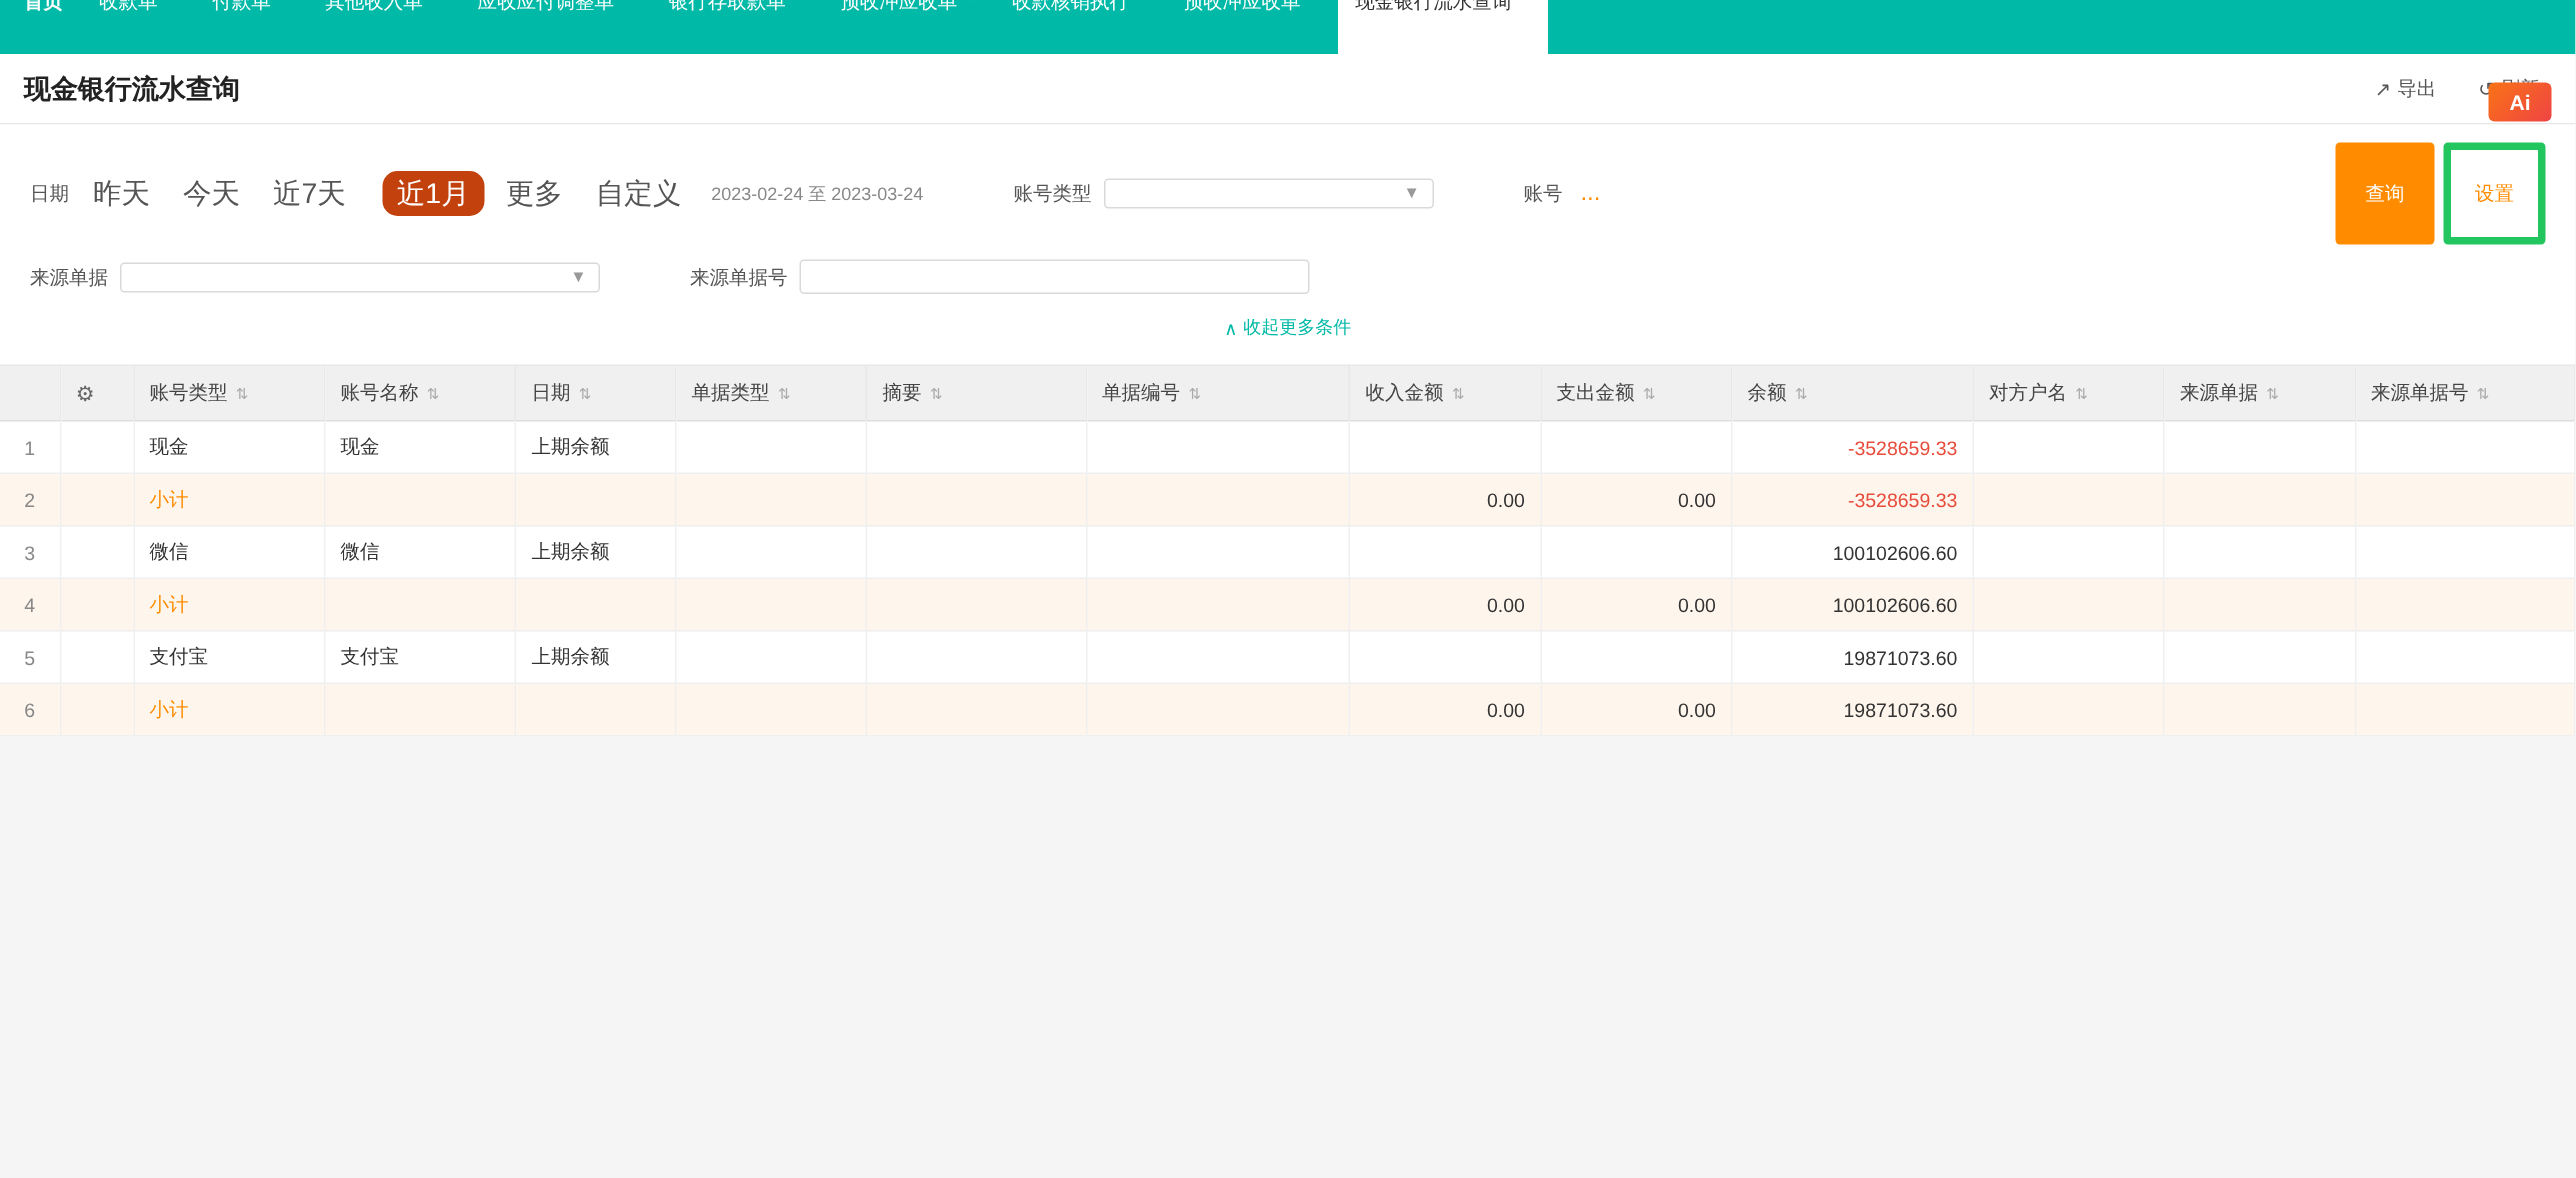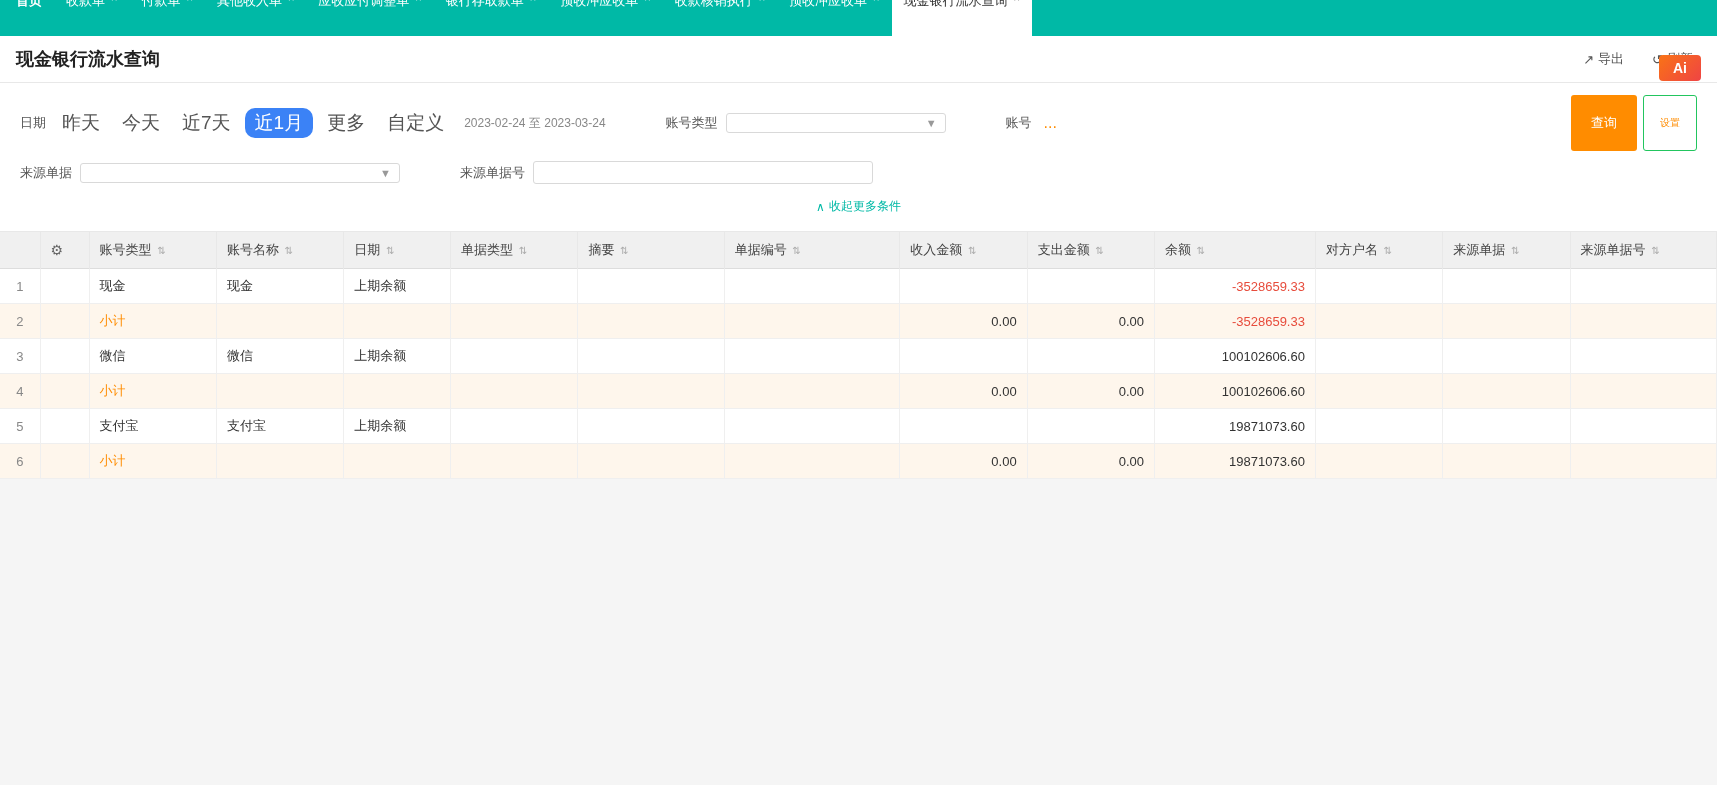--- a/index.html
+++ b/index.html
@@ -117,24 +117,25 @@
       gap: 6px;
     }
     .date-opt {
       padding: 2px 8px;
       cursor: pointer;
       border-radius: 3px;
       color: #555;
       font-size: 19px;
     }
     .date-opt.active {
-      background: #3b82f6;
+      background: #c2410c;
       color: #fff;
       border-radius: 10px;
       padding: 2px 10px;
+      margin-left: 10px;
     }
     .date-range {
       font-size: 12px;
       color: #888;
       margin-left: 4px;
     }
     .filter-select {
       display: flex;
       align-items: center;
       border: 1px solid #d9d9d9;
@@ -166,25 +167,25 @@
       color: #fff;
       border: none;
       border-radius: 3px;
       padding: 5px 20px;
       cursor: pointer;
       font-size: 13px;
     }
     .settings-btn {
       background: #fff;
       color: #ff8c00;
-      border: 1px solid #22c55e;
+      border: 5px solid #22c55e;
       border-radius: 3px;
       padding: 20px 16px;
       cursor: pointer;
-      font-size: 10px;
+      font-size: 13px;
     }
 
     .collapse-bar {
       text-align: center;
       padding: 4px 0 8px 0;
       color: #00b9a6;
       cursor: pointer;
       font-size: 12px;
       display: flex;
       align-items: center;

